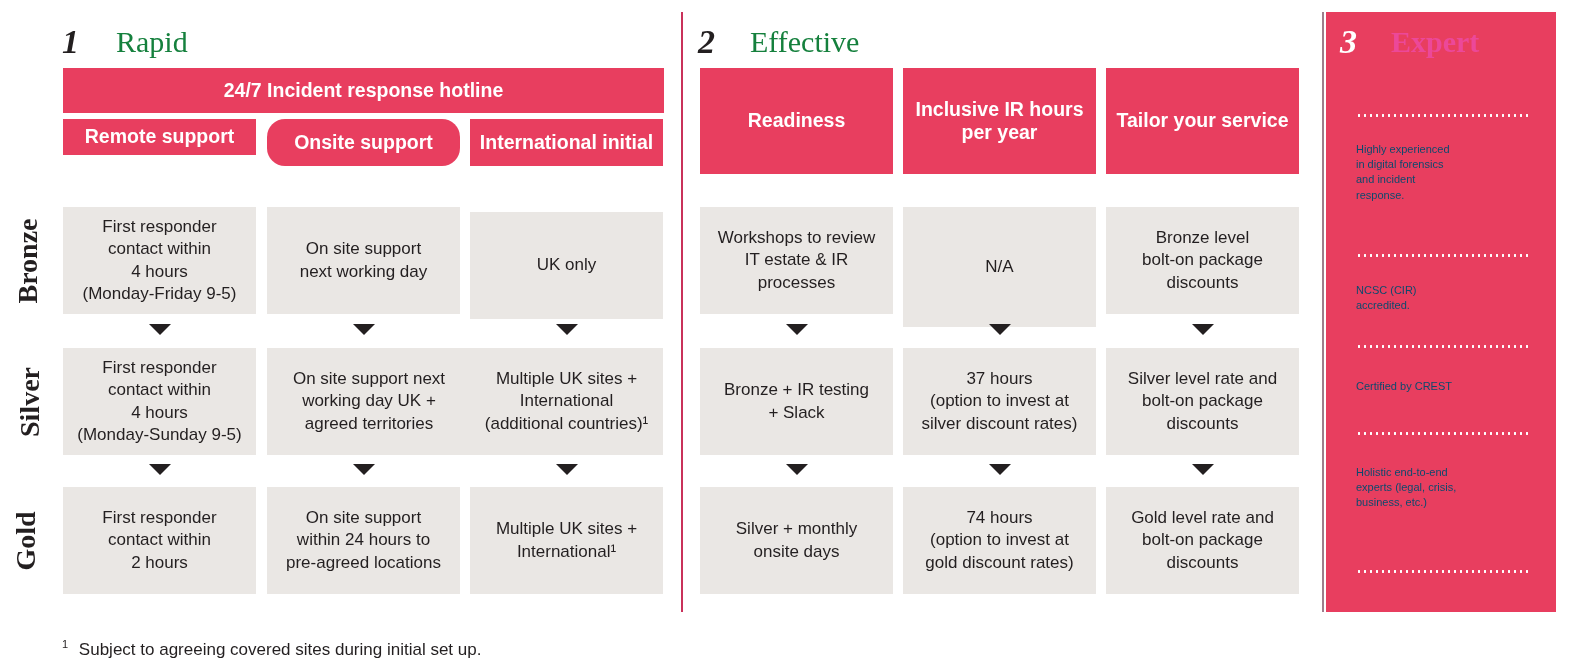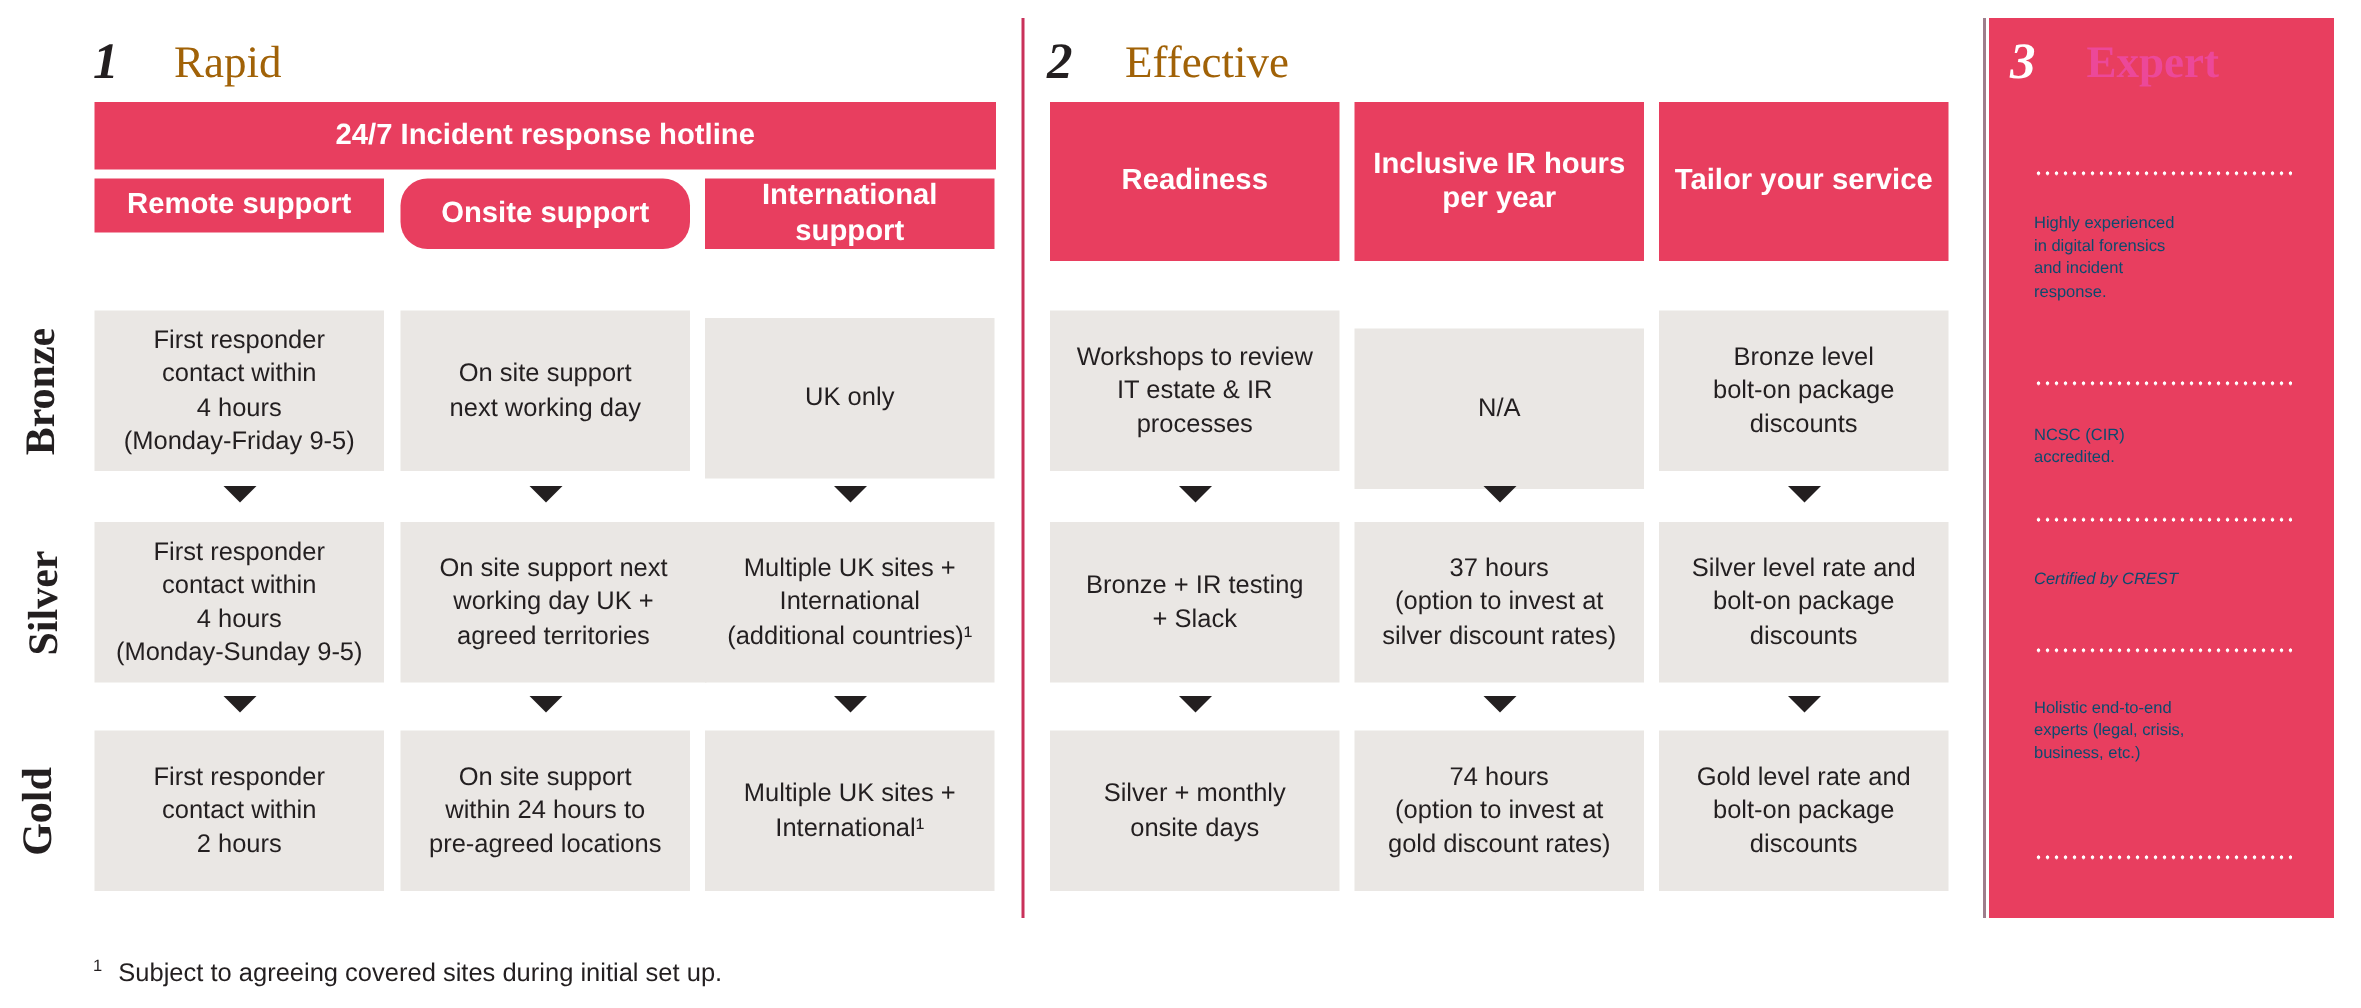--- a/index.html
+++ b/index.html
@@ -49,21 +49,21 @@
     font-family:"Liberation Serif", serif;
     font-style:italic;
     font-weight:bold;
     font-size:34px;
     color:#231f20;
   }
   .sectitle{
     position:absolute;
     font-family:"Liberation Serif", serif;
     font-size:30px;
-    color:#a16207;
+    color:#15803d;
   }
   .rowlabel{
     position:absolute;
     font-family:"Liberation Serif", serif;
     font-weight:bold;
     font-size:28px;
     color:#231f20;
     transform:rotate(-90deg);
     transform-origin:center center;
     white-space:nowrap;
@@ -122,21 +122,21 @@
 <body>
 
 <div class="secnum" style="left:62px;top:23px;">1</div>
 <div class="sectitle" style="left:116px;top:25px;">Rapid</div>
 
 <div class="hdr" style="position:absolute;left:63px;top:68px;width:601px;height:45px;">24/7 Incident response hotline</div>
 
 <div class="hdr" style="position:absolute;left:63px;top:119px;width:193px;height:36px;">Remote support</div>
 <div class="hdr" style="position:absolute;left:267px;top:119px;width:193px;height:47px;border-radius:18px;">Onsite support</div>
 <div class="hdr" style="position:absolute;left:470px;top:119px;width:193px;height:47px;">International
-support</div>
+initial</div>
 
 <div class="rowlabel" style="left:-22px;top:245px;width:100px;">Bronze</div>
 <div class="rowlabel" style="left:-20px;top:386px;width:100px;">Silver</div>
 <div class="rowlabel" style="left:-24px;top:525px;width:100px;">Gold</div>
 
 <div class="cell" style="position:absolute;left:63px;top:207px;width:193px;height:107px;">First responder
 contact within
 4 hours
 (Monday-Friday 9-5)</div>
 <div class="cell" style="position:absolute;left:267px;top:207px;width:193px;height:107px;">On site support
@@ -178,21 +178,21 @@
 
 <div class="hdr" style="position:absolute;left:700px;top:68px;width:193px;height:106px;">Readiness</div>
 <div class="hdr" style="position:absolute;left:903px;top:68px;width:193px;height:106px;">Inclusive IR
 hours per year</div>
 <div class="hdr" style="position:absolute;left:1106px;top:68px;width:193px;height:106px;">Tailor your
 service</div>
 
 <div class="cell" style="position:absolute;left:700px;top:207px;width:193px;height:107px;">Workshops to review
 IT estate &amp; IR
 processes</div>
-<div class="cell" style="position:absolute;left:903px;top:219px;width:193px;height:107px;">N/A</div>
+<div class="cell" style="position:absolute;left:903px;top:207px;width:193px;height:120px;">N/A</div>
 <div class="cell" style="position:absolute;left:1106px;top:207px;width:193px;height:107px;">Bronze level
 bolt-on package
 discounts</div>
 
 <div class="arrow" style="left:786px;top:324px;"></div>
 <div class="arrow" style="left:989px;top:324px;"></div>
 <div class="arrow" style="left:1192px;top:324px;"></div>
 
 <div class="cell" style="position:absolute;left:700px;top:348px;width:193px;height:107px;">Bronze + IR testing
 + Slack</div>
@@ -225,21 +225,21 @@
 <div class="expert-text" style="top:142px;">Highly experienced
 in digital forensics
 and incident
 response.</div>
 
 <div class="dots" style="top:254px;"></div>
 <div class="expert-text" style="top:283px;">NCSC (CIR)
 accredited.</div>
 
 <div class="dots" style="top:345px;"></div>
-<div class="expert-text" style="top:379px;font-style:italic;">Certified by CREST</div>
+<div class="expert-text" style="top:379px;">Certified by CREST</div>
 
 <div class="dots" style="top:432px;"></div>
 <div class="expert-text" style="top:465px;">Holistic end-to-end
 experts (legal, crisis,
 business, etc.)</div>
 
 <div class="dots" style="top:570px;"></div>
 
 <div id="footnote">
   <sup>1</sup>

